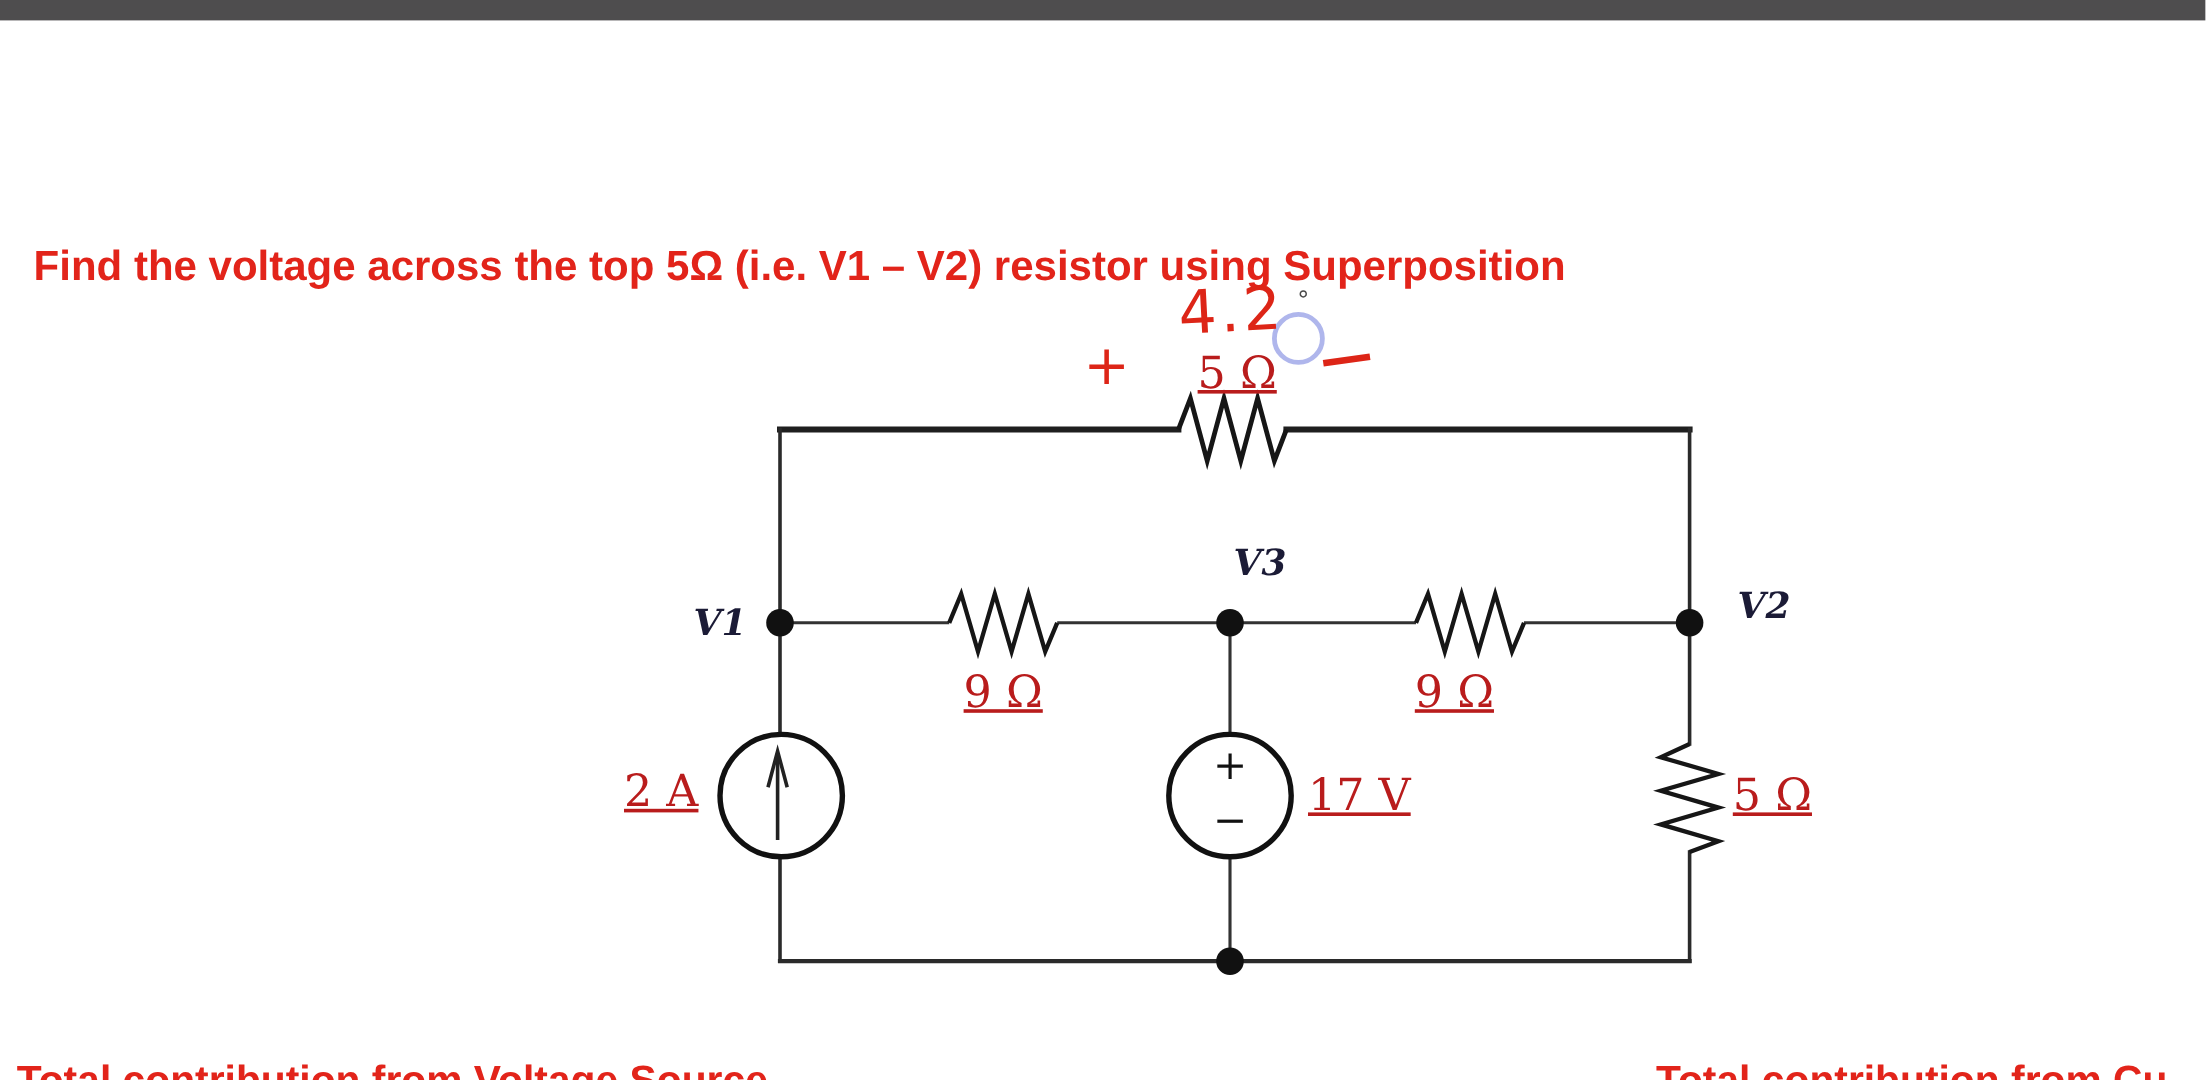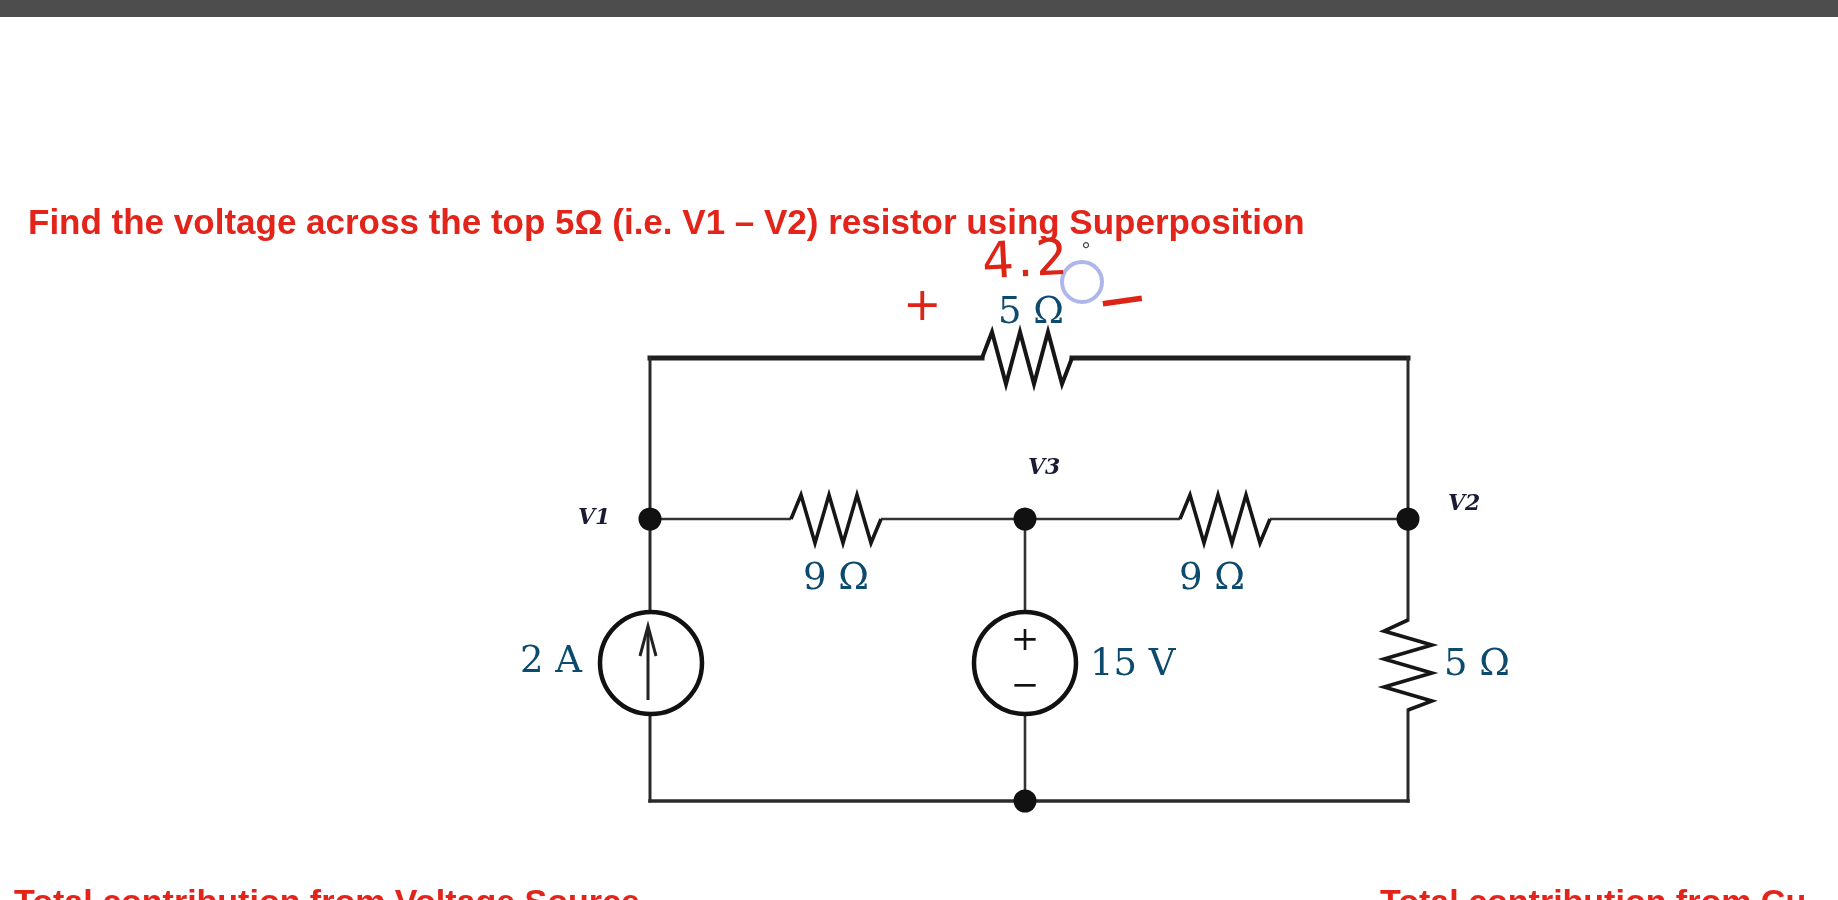--- a/index.html
+++ b/index.html
@@ -17,28 +17,29 @@
   .title{
     position:absolute;left:28px;top:170px;
     font-size:35px;font-weight:bold;color:#e2241a;
     letter-spacing:0px;white-space:nowrap;margin-top:32px;
   }
   .circuit{position:absolute;left:0;top:0;width:1838px;height:900px;}
   .circuit svg{position:absolute;left:0;top:0;}
   .clabel{
     position:absolute;
     font-family:"DejaVu Serif", serif;
-    font-size:37px;color:#0c4a6e;line-height:1;
+    font-size:37px;color:#b91c1c;line-height:1;
     white-space:nowrap;
+    text-decoration:underline;
   }
   .nodelabel{
     position:absolute;
     font-family:"DejaVu Serif", serif;
     font-weight:bold;font-style:italic;
-    font-size:22px;color:#1b1b36;line-height:1;
+    font-size:30px;color:#1b1b36;line-height:1;
     white-space:nowrap;
   }
   .vs-sign{
     position:absolute;
     font-family:"DejaVu Serif", serif;
     font-size:34px;color:#111;line-height:1;
     transform:translateX(-50%);
   }
   .ann{
     position:absolute;line-height:1;white-space:nowrap;
@@ -101,21 +102,21 @@
 
   <span class="nodelabel" style="left:578px;top:489px;margin-top:16px;">V1</span>
   <span class="nodelabel" style="left:1028px;top:455px;">V3</span>
   <span class="nodelabel" style="left:1448px;top:491px;">V2</span>
 
   <span class="clabel" style="left:998px;top:292px;">5 Ω</span>
   <span class="clabel" style="left:803px;top:558px;">9 Ω</span>
   <span class="clabel" style="left:1179px;top:558px;">9 Ω</span>
   <span class="clabel" style="left:1444px;top:644px;">5 Ω</span>
   <span class="clabel" style="left:520px;top:641px;">2 A</span>
-  <span class="clabel" style="left:1090px;top:644px;">15 V</span>
+  <span class="clabel" style="left:1090px;top:644px;">17 V</span>
 
   <span class="vs-sign" style="left:1025px;top:621px;">+</span>
   <span class="vs-sign" style="left:1025px;top:667px;">−</span>
 
   <span class="ann ann-plus">+</span>
   <span class="ann ann-minus">—</span>
   <span class="ann ann-value">4.2</span>
   <span class="ann ann-degree">°</span>
 </div>
 

